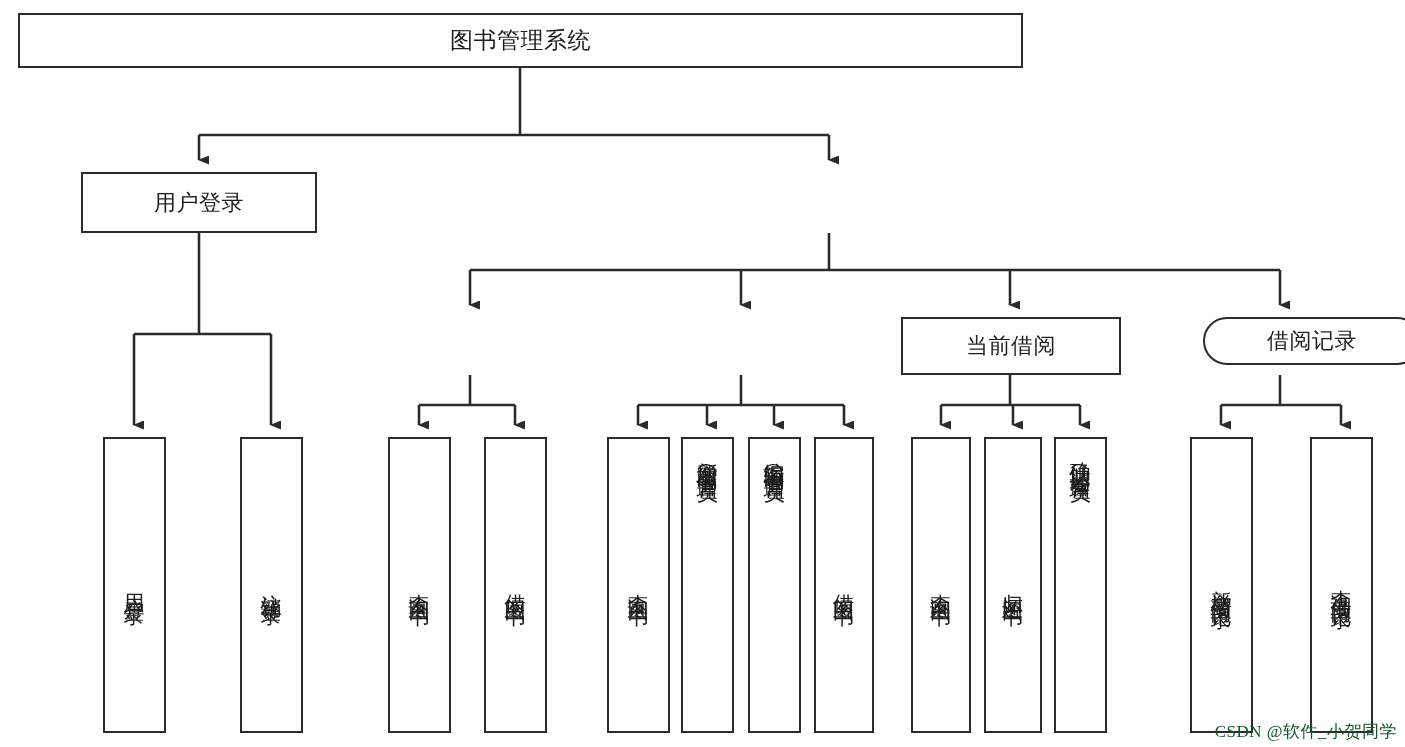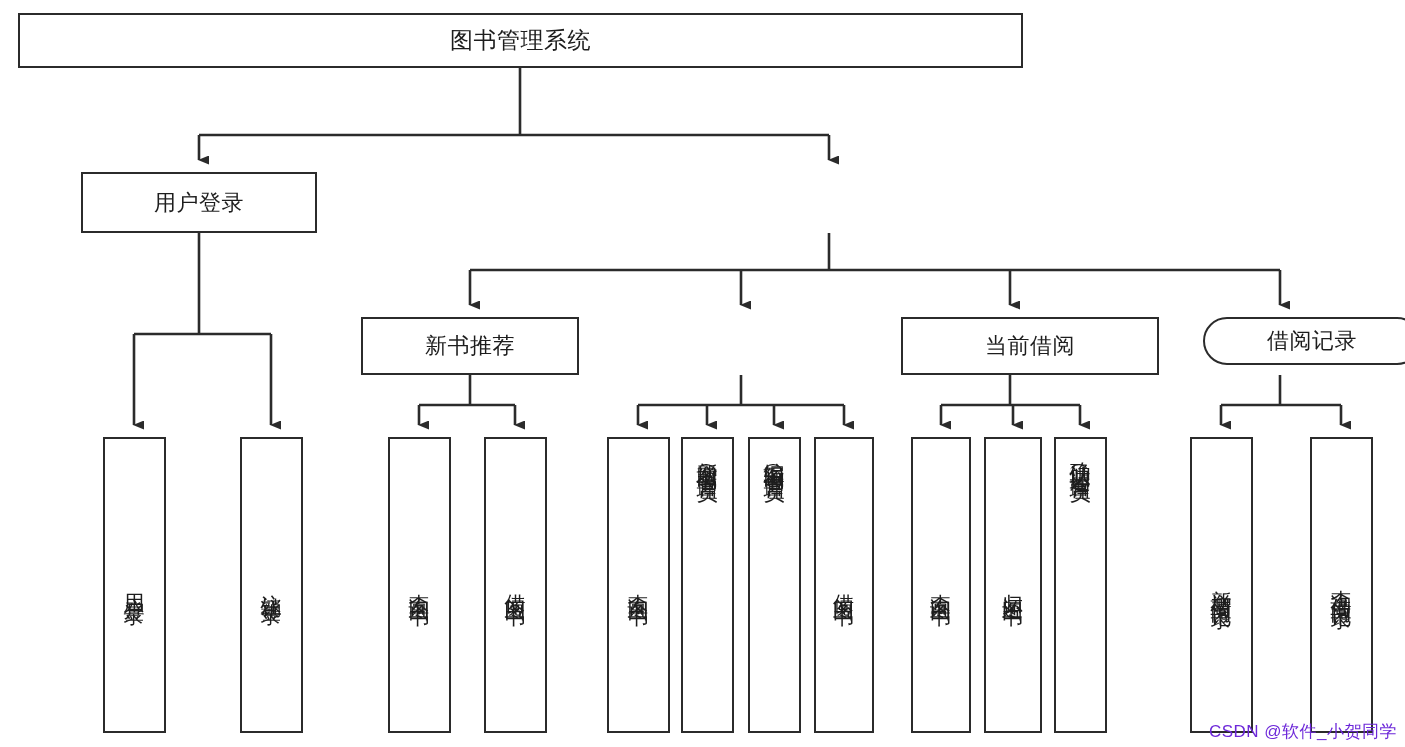--- a/index.html
+++ b/index.html
@@ -69,24 +69,25 @@
     align-items: flex-start;
   }
   .node.vert.long .label {
     letter-spacing: 3px;
   }
   .watermark {
     position: absolute;
     right: 8px;
     bottom: 4px;
     font-size: 17px;
-    color: #6d28d9;
+    color: #14532d;
     letter-spacing: 0.5px;
     z-index: 5;
     white-space: nowrap;
+    font-family: Liberation Serif, serif;
   }
 </style>
 </head>
 <body>
 
 <div id="canvas">
 
   <svg id="edges" viewBox="0 0 1405 747" width="1405" height="747" xmlns="http://www.w3.org/2000/svg">
     <defs>
       <marker id="arrowhead" markerWidth="9" markerHeight="11" refX="4.5" refY="10" orient="auto" markerUnits="userSpaceOnUse">
@@ -131,24 +132,21 @@
   </svg>
 
   <div class="node horiz root" style="left: 18px; top: 13px; width: 1005px; height: 55px;">
     <span class="label">图书管理系统</span>
   </div>
 
   <div class="node horiz" style="left: 81px; top: 172px; width: 236px; height: 61px;">
     <span class="label">用户登录</span>
   </div>
 
-  <div class="node horiz" style="left: 361px; top: 317px; width: 218px; height: 58px;">
-    <span class="label">新书推荐</span>
-  </div>
-  <div class="node horiz" style="left: 901px; top: 317px; width: 258px; height: 58px;">
+  <div class="node horiz" style="left: 901px; top: 317px; width: 220px; height: 58px;">
     <span class="label">当前借阅</span>
   </div>
   <div class="node horiz" style="left: 1203px; top: 317px; width: 218px; height: 48px; border-radius: 24px;">
     <span class="label">借阅记录</span>
   </div>
 
   <div class="node vert" style="left: 103px; top: 437px; width: 63px; height: 296px;">
     <span class="label">用户登录</span>
   </div>
   <div class="node vert" style="left: 240px; top: 437px; width: 63px; height: 296px;">

